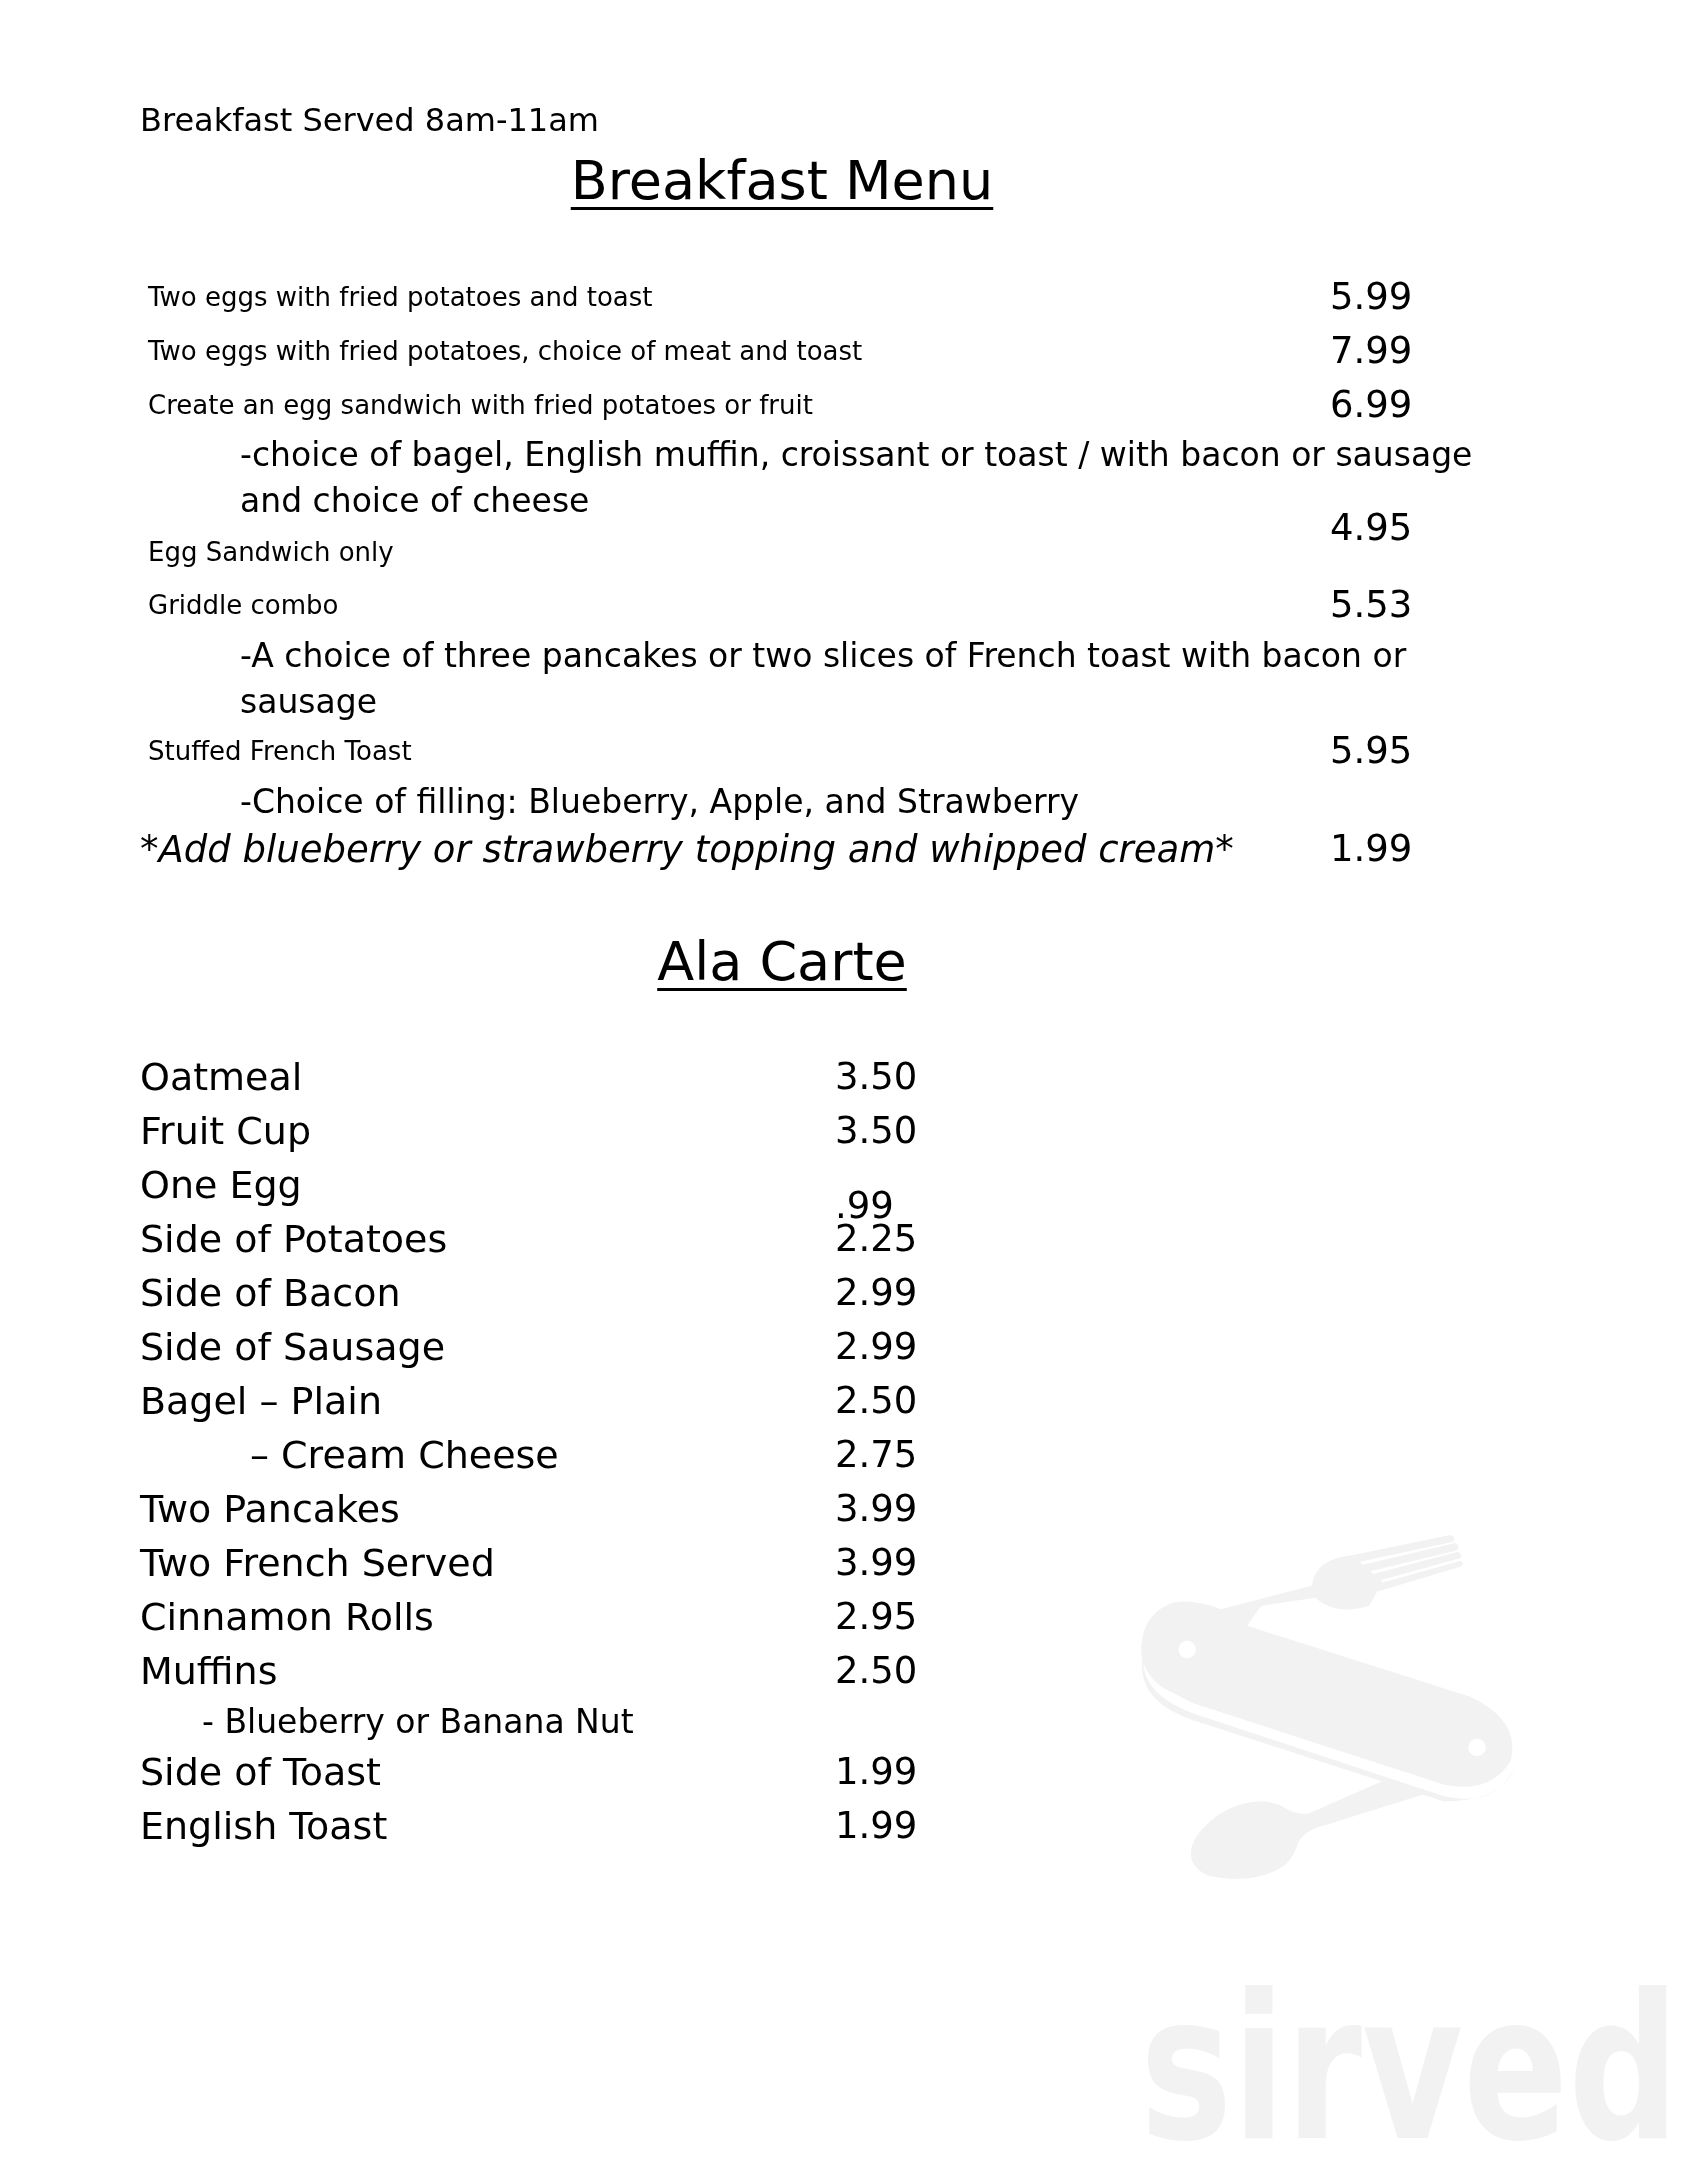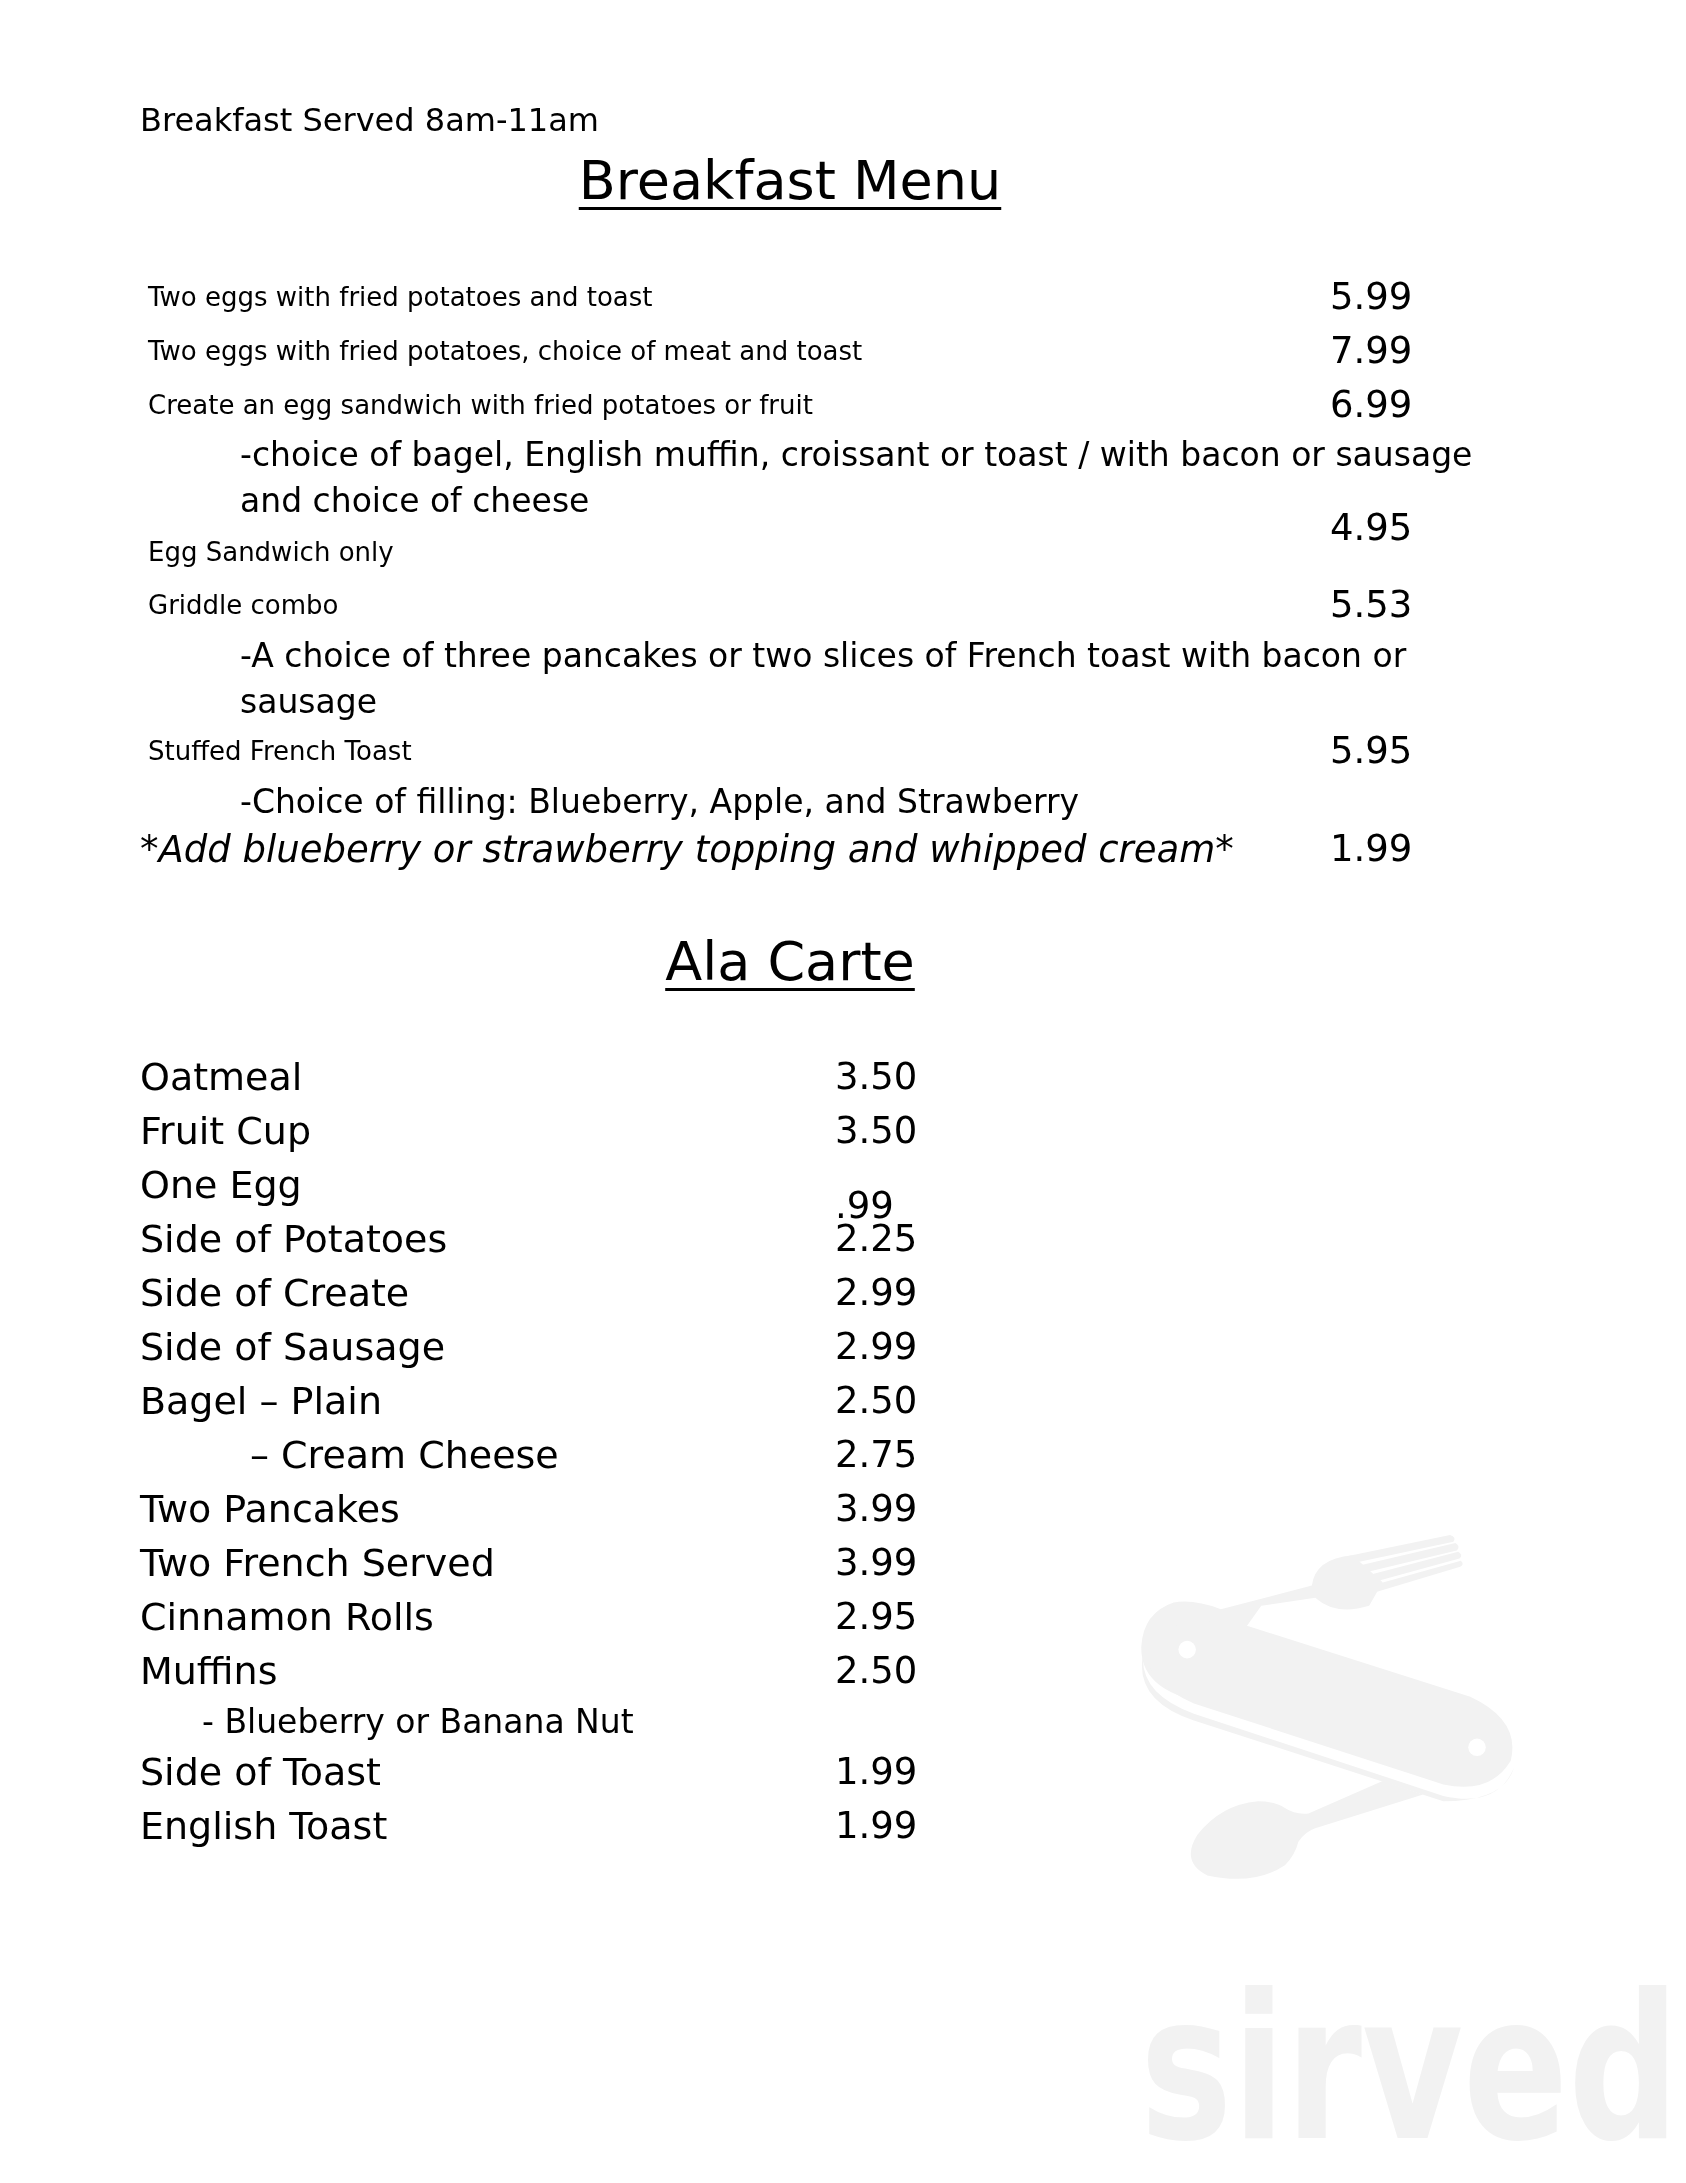--- a/index.html
+++ b/index.html
@@ -4,21 +4,21 @@
 <style>
   html, body { margin: 0; padding: 0; background: #ffffff; }
   body {
     width: 1687px; height: 2183px; position: relative; overflow: hidden;
     font-family: "DejaVu Sans", sans-serif; color: #000000;
   }
   .abs { position: absolute; white-space: nowrap; }
   .served { left: 140px; top: 100px; font-size: 32px; line-height: 40px; }
   .title {
     left: 0; width: 1564px; text-align: center;
-    font-size: 54px; line-height: 67px; padding-left: 8px;
+    font-size: 54px; line-height: 67px;
   }
   .title span { text-decoration: underline; text-decoration-thickness: 3.4px; text-underline-offset: 8px; }
   .item { left: 148px; font-size: 26px; line-height: 54px; }
   .sub { left: 240px; font-size: 33px; line-height: 46px; }
   .italic { left: 140px; font-size: 37px; line-height: 40px; font-style: italic; }
   .price { font-weight: normal; font-size: 37px; line-height: 54px; }
   .price-main { left: 1330px; }
   .price-ala { left: 835px; }
   .ala-item { left: 140px; font-size: 38px; line-height: 54px; }
   .ala-sub { font-size: 38px; line-height: 54px; }
@@ -68,21 +68,21 @@
 
   <div class="abs ala-item" style="top:1104px;">Fruit Cup</div>
   <div class="abs price price-ala" style="top:1104px;">3.50</div>
 
   <div class="abs ala-item" style="top:1158px;">One Egg</div>
   <div class="abs price price-ala" style="top:1158px;margin-top:21px;">.99</div>
 
   <div class="abs ala-item" style="top:1212px;">Side of Potatoes</div>
   <div class="abs price price-ala" style="top:1212px;">2.25</div>
 
-  <div class="abs ala-item" style="top:1266px;">Side of Create</div>
+  <div class="abs ala-item" style="top:1266px;">Side of Bacon</div>
   <div class="abs price price-ala" style="top:1266px;">2.99</div>
 
   <div class="abs ala-item" style="top:1320px;">Side of Sausage</div>
   <div class="abs price price-ala" style="top:1320px;">2.99</div>
 
   <div class="abs ala-item" style="top:1374px;">Bagel – Plain</div>
   <div class="abs price price-ala" style="top:1374px;">2.50</div>
 
   <div class="abs ala-sub" style="left:250px; top:1428px;">– Cream Cheese</div>
   <div class="abs price price-ala" style="top:1428px;">2.75</div>

